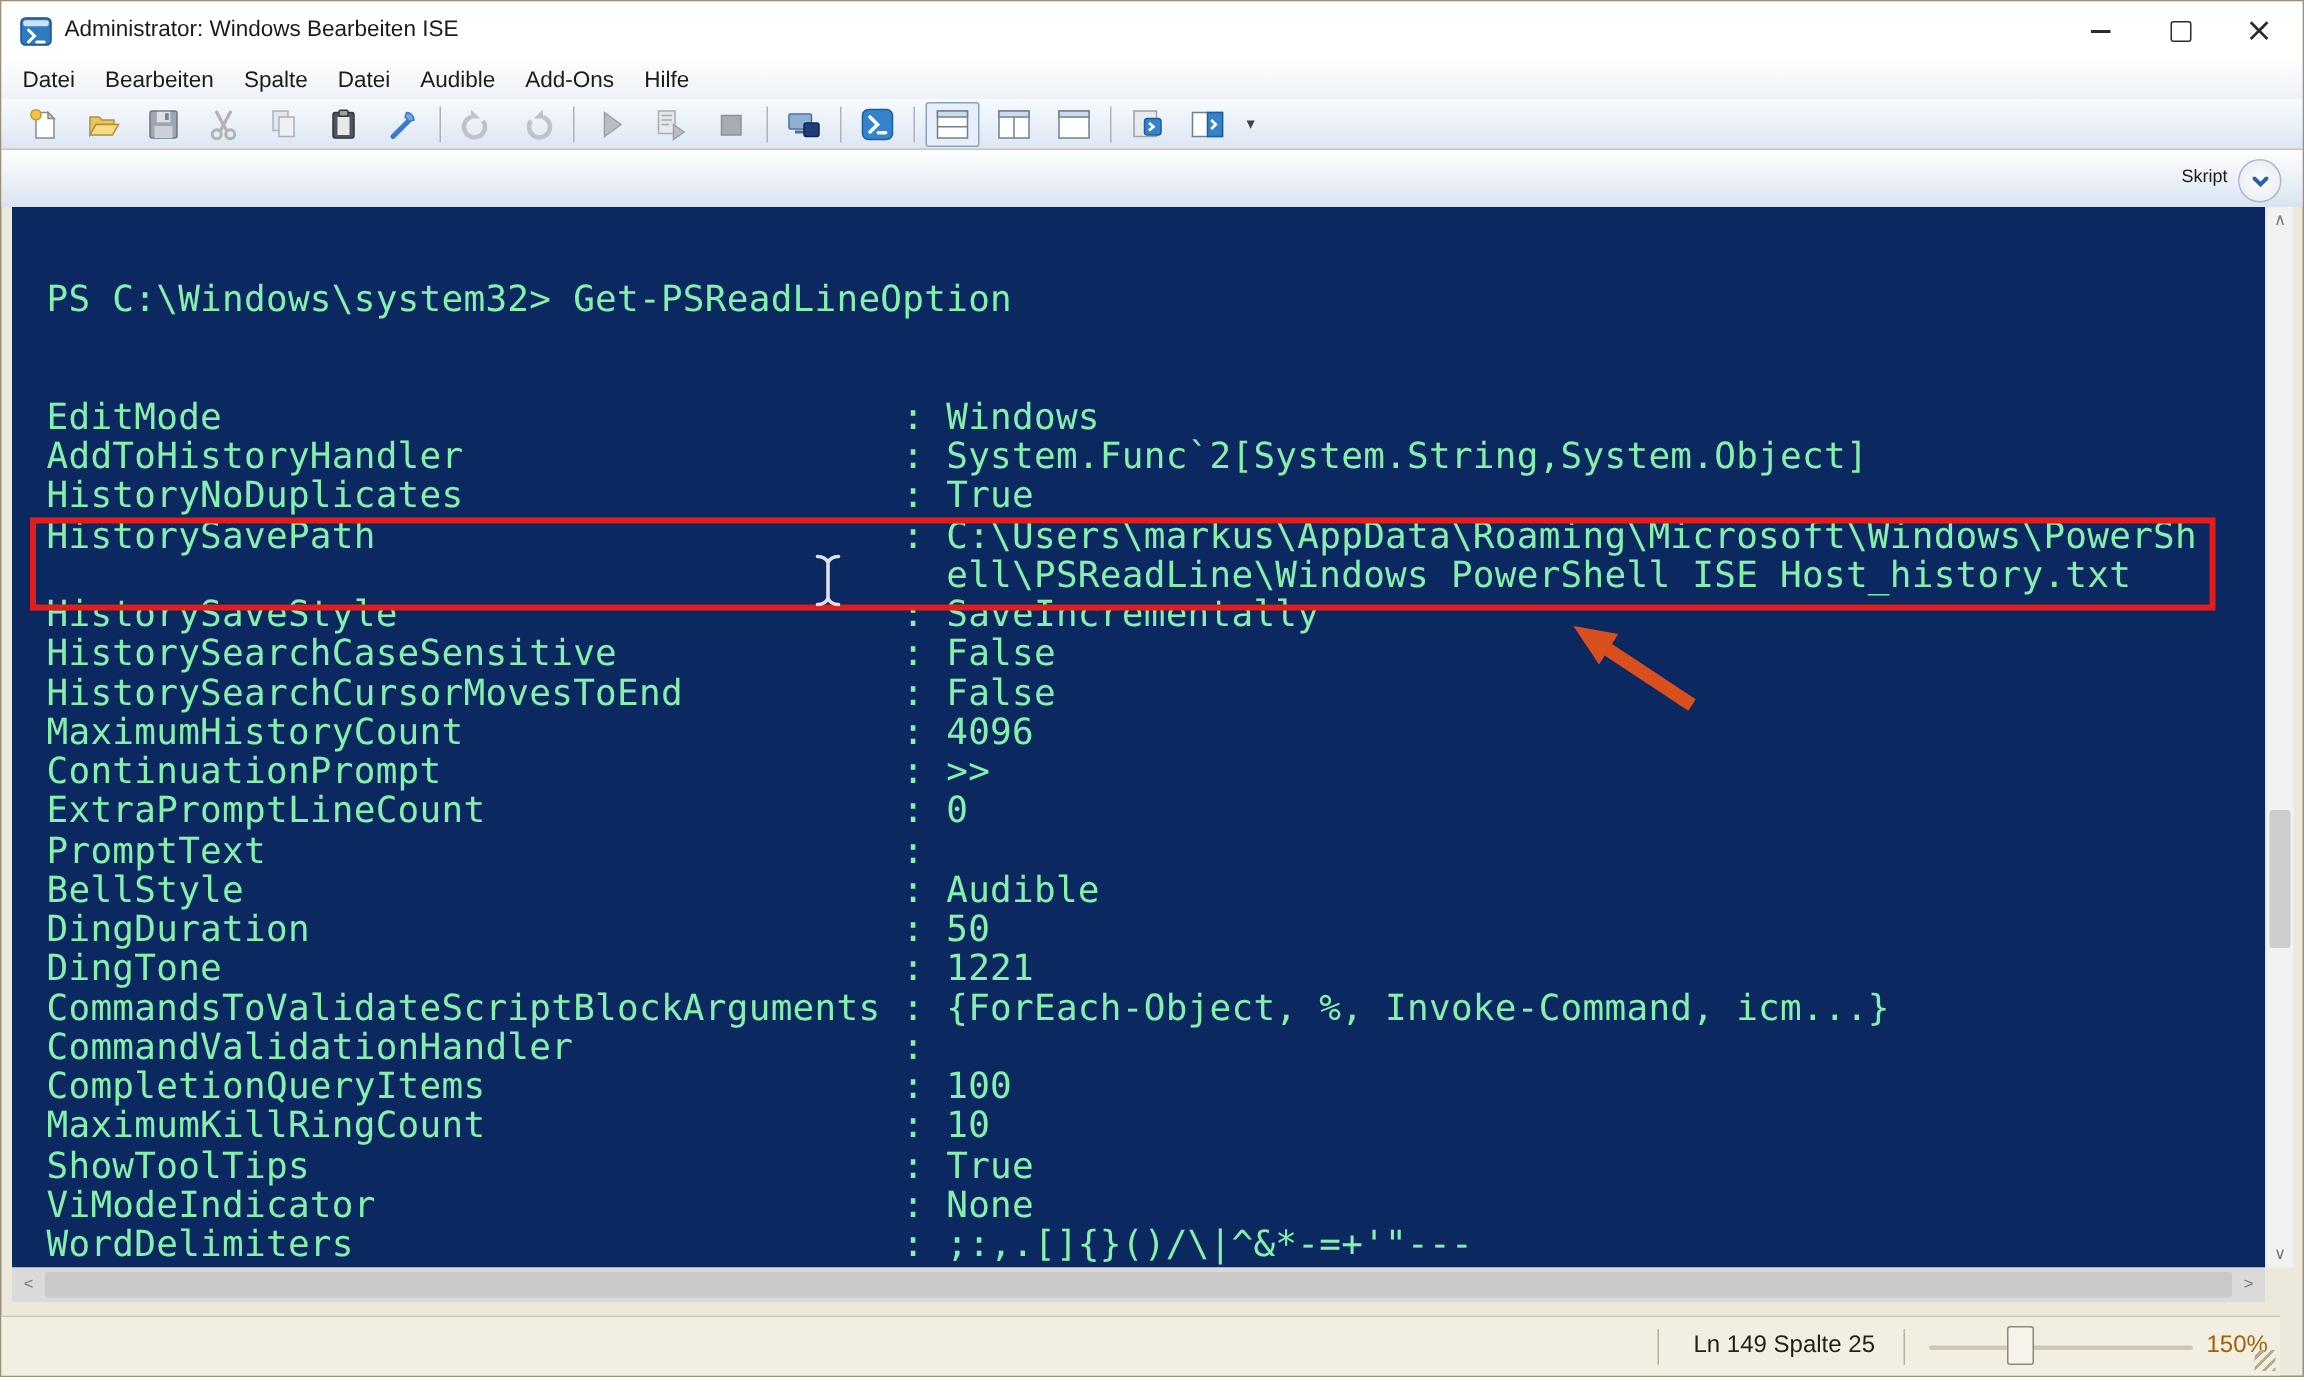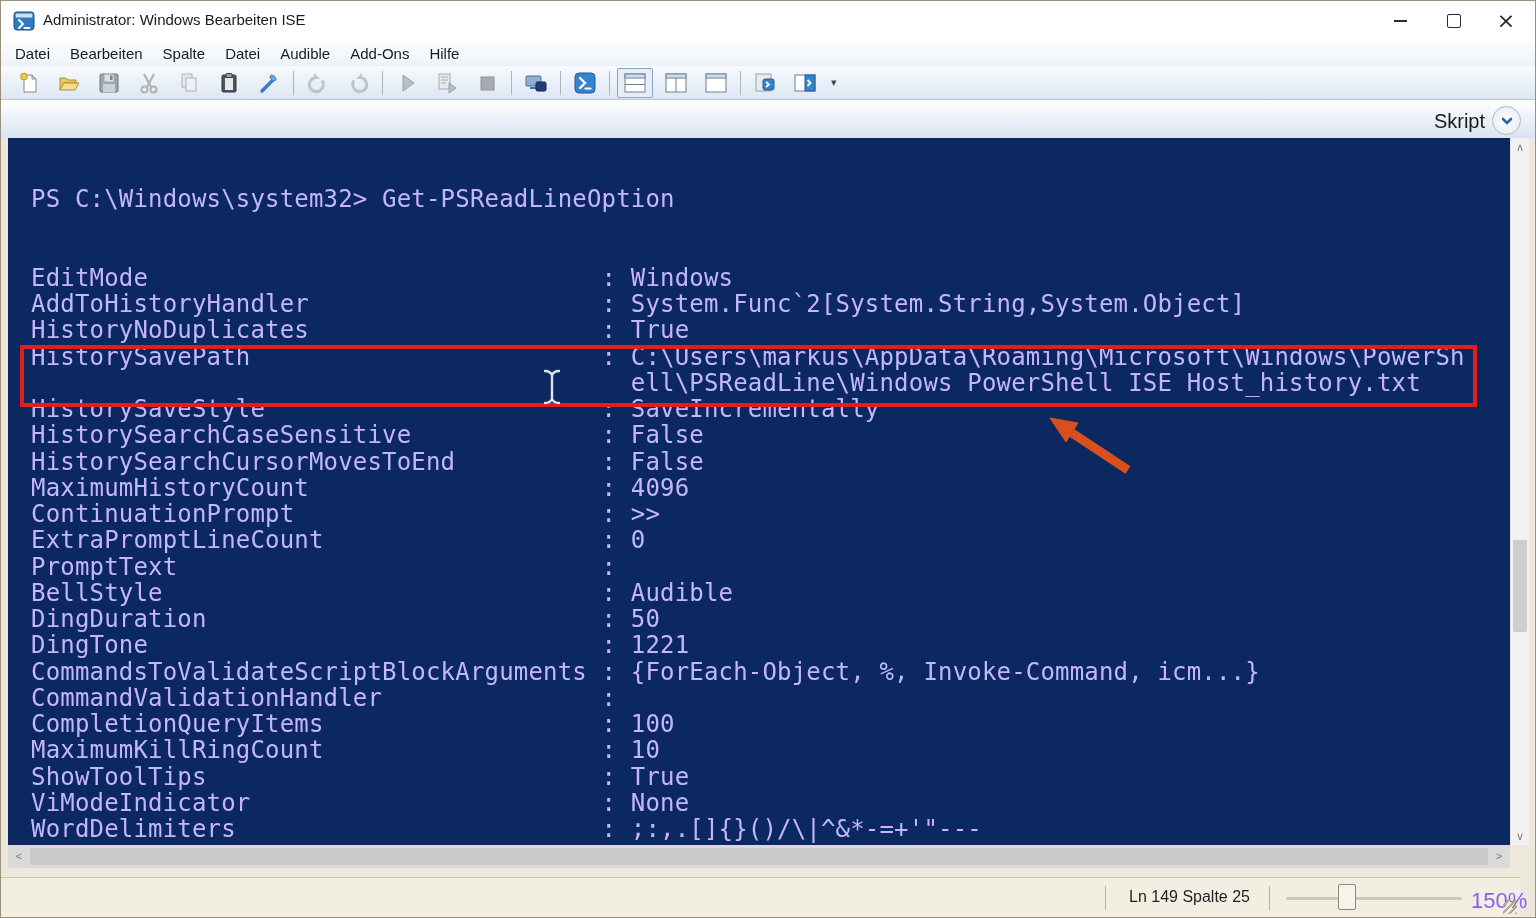--- a/index.html
+++ b/index.html
@@ -26,29 +26,29 @@
     background:linear-gradient(#f8fbfe,#dce6f3);border-bottom:1px solid #c3c3c3;
     display:flex;align-items:center;padding-left:8px;box-sizing:border-box;}
   .tb-btn{width:40px;height:30px;display:flex;align-items:center;justify-content:center;flex:0 0 auto;}
   .tb-sep{width:1px;height:24px;background:#aab4be;margin:0 4px;flex:0 0 auto;}
   .tb-btn.selected{border:1px solid #8ba4bd;background:#e7eef9;border-radius:2px;width:34px;height:28px;margin:0 3px;}
   .tb-overflow{font-size:11px;color:#444;margin-left:6px;}
 
   
   .scriptband{position:absolute;left:1px;top:100px;right:1px;height:38px;
     background:linear-gradient(#ffffff,#d9e3f0);}
-  .skript-label{position:absolute;right:50px;top:10px;font-size:20px;color:#1b1b1b;}
+  .skript-label{position:absolute;right:50px;top:10px;font-size:12px;color:#1b1b1b;}
   .skript-toggle{position:absolute;right:14px;top:6px;width:27px;height:27px;border-radius:50%;
     background:radial-gradient(#ffffff,#e4e8ee);border:1px solid #aebacb;
     display:flex;align-items:center;justify-content:center;}
 
   
   .console{position:absolute;left:8px;top:138px;width:1502px;height:707px;background:#0c2861;}
   .console pre{margin:0;padding:48px 0 0 23px;font-family:"DejaVu Sans Mono",monospace;
-    font-size:24px;line-height:26.25px;letter-spacing:0.18px;color:#c4b5fd;
+    font-size:24px;line-height:26.25px;letter-spacing:0.18px;color:#86efac;
     white-space:pre;overflow:hidden;height:659px;}
   .hl-box{position:absolute;left:12px;top:207px;width:1457px;height:62px;
     border:4px solid #e31c1c;box-sizing:border-box;pointer-events:none;}
   .annot-arrow{position:absolute;left:1012px;top:270px;pointer-events:none;}
   .ibeam{position:absolute;left:533px;top:230px;pointer-events:none;}
 
   
   .vscroll{position:absolute;left:1510px;top:138px;width:19px;height:707px;background:#f2f2f2;border-left:1px solid #e0e0e0;box-sizing:border-box;}
   .vscroll .arrow{position:absolute;left:0;width:100%;height:18px;color:#7a7a7a;font-size:11px;text-align:center;line-height:18px;}
   .vscroll .arrow.up{top:0}.vscroll .arrow.down{bottom:0}
@@ -59,21 +59,21 @@
   .hthumb{position:absolute;left:22px;top:3px;width:1458px;height:17px;background:#c9c9c9;border-radius:2px;}
 
   
   .statusbar{position:absolute;left:1px;right:16px;bottom:1px;height:40px;
     background:#f2efe2;border-top:1px solid #cfc8ae;box-sizing:border-box;}
   .sb-sep{position:absolute;top:8px;width:1px;height:24px;background:#b9b29a;}
   .sb-pos{position:absolute;left:1128px;top:10px;font-size:16px;color:#1f1f1f;}
   .zoom-track{position:absolute;left:1286px;top:897px;width:176px;height:3px;background:#cec8b4;border-radius:2px;}
   .zoom-thumb{position:absolute;left:1338px;top:884px;width:18px;height:26px;background:#f5f3ea;
     border:1px solid #8e8874;box-sizing:border-box;border-radius:2px;}
-  .sb-zoom{position:absolute;left:1470px;top:10px;font-size:22px;color:#8b5cf6;}
+  .sb-zoom{position:absolute;left:1470px;top:10px;font-size:16px;color:#a16207;}
   .grip{position:absolute;right:3px;bottom:3px;width:14px;height:14px;
     background:repeating-linear-gradient(135deg,transparent 0 3px,#b5ac8e 3px 5px);}
 </style>
 </head>
 <body>
 
 <div class="win-frame"></div>
 
 <div class="titlebar">
   <svg class="app-icon" viewBox="0 0 22 22">

